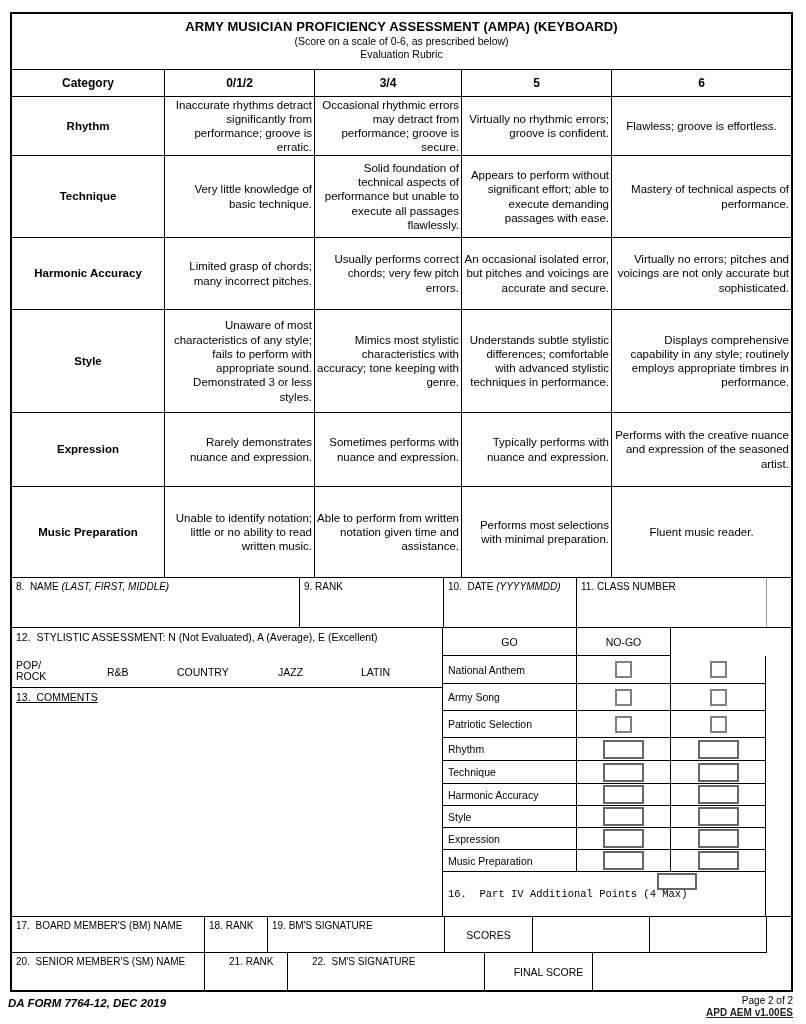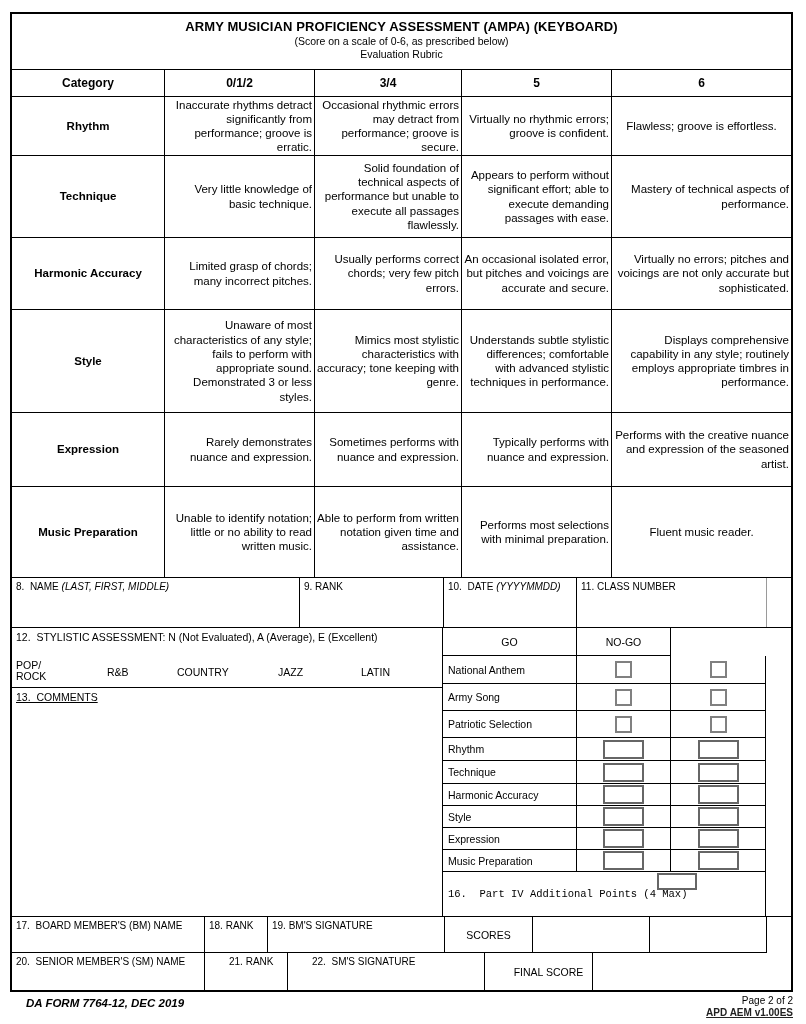--- a/index.html
+++ b/index.html
@@ -59,21 +59,21 @@
   .cell16 { border-right:1px solid #000; position:relative; display:flex; align-items:center; padding:0 5px; font-size:10.5px; white-space:pre-wrap;font-family:Liberation Mono, monospace; }
   .box16 { position:absolute; left:214px; top:1px; width:40px; height:17px; border:2px solid #666; background:#fff; }
   
   .sigA { display:grid; grid-template-columns:193px 63px 177px 88px 117px 117px 1fr; height:36px; }
   .sigB { display:grid; grid-template-columns:193px 63px 177px 88px 1fr; height:37px;gap:20px; }
   .scell { border-right:1px solid #000; border-bottom:1px solid #000; padding:3px 4px; font-size:10px; white-space:pre-wrap; }
   .scell.nb { border-bottom:none; }
   .scell.nr { border-right:none; }
   .scell.mid2 { display:flex; align-items:center; justify-content:center; padding:0; font-size:10.5px; }
   
-  .footer-left { position:absolute; left:26px; top:997px; font-size:11.5px; font-weight:bold; font-style:italic; }
+  .footer-left { position:absolute; left:8px; top:997px; font-size:11.5px; font-weight:bold; font-style:italic; }
   .footer-right { position:absolute; right:13px; top:995px; text-align:right; line-height:1.15; }
   .fr-page { font-size:10px; }
   .fr-ver { font-size:10px; font-weight:bold; color:#222;text-decoration:underline; }
 </style>
 </head>
 <body>
 
 <div class="form">
 
   <div class="title-box">

